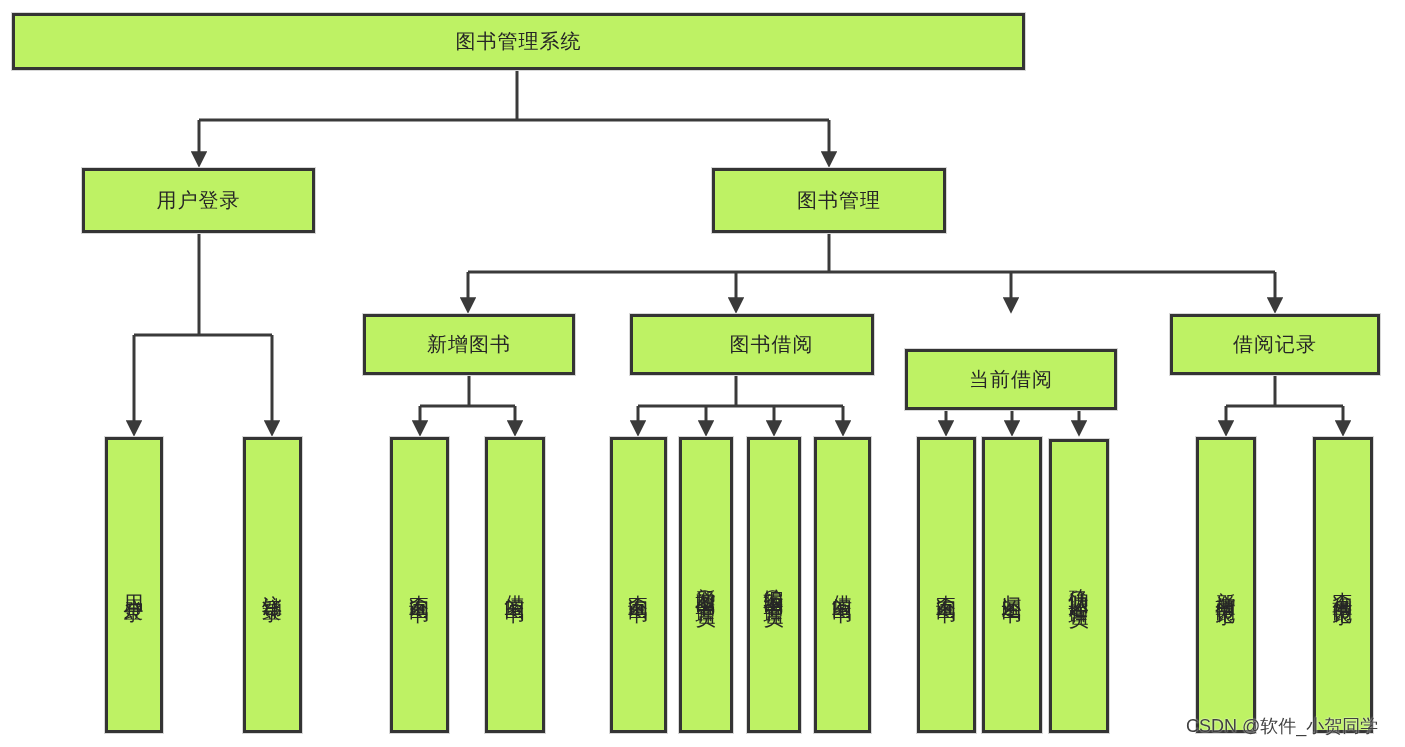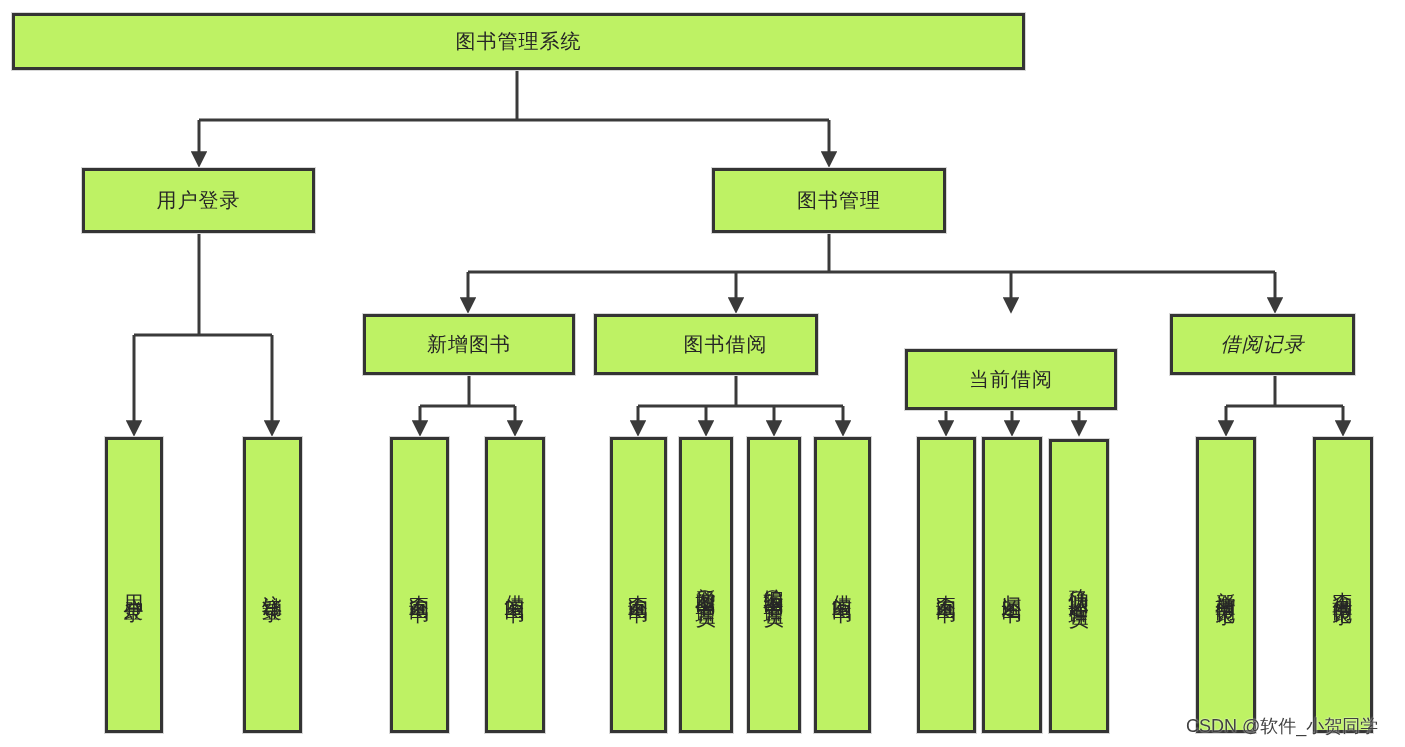--- a/index.html
+++ b/index.html
@@ -92,23 +92,23 @@
       <path d="M1343,406 V422" marker-end="url(#arrow)"></path>
     </g>
   </svg>
 
   <div class="node h" style="left:12px;top:13px;width:1013px;height:57px;">图书管理系统</div>
 
   <div class="node h" style="left:82px;top:168px;width:233px;height:65px;">用户登录</div>
   <div class="node h" style="left:712px;top:168px;width:234px;height:65px;padding-left:20px;">图书管理</div>
 
   <div class="node h" style="left:363px;top:314px;width:212px;height:61px;">新增图书</div>
-  <div class="node h" style="left:594px;top:314px;width:224px;height:61px;padding-left:39px;">图书借阅</div>
+  <div class="node h" style="left:630px;top:314px;width:244px;height:61px;padding-left:39px;">图书借阅</div>
   <div class="node h" style="left:905px;top:314px;width:212px;height:61px;margin-top:35px;">当前借阅</div>
-  <div class="node h" style="left:1170px;top:314px;width:185px;height:61px;font-style:italic;">借阅记录</div>
+  <div class="node h" style="left:1170px;top:314px;width:210px;height:61px;">借阅记录</div>
 
   <div class="node v" style="left:105px;top:437px;width:58px;height:296px;">
     <span class="vtext">用户登录</span>
   </div>
   <div class="node v" style="left:243px;top:437px;width:59px;height:296px;">
     <span class="vtext">注销登录</span>
   </div>
 
   <div class="node v" style="left:390px;top:437px;width:59px;height:296px;">
     <span class="vtext">查询图书</span>

